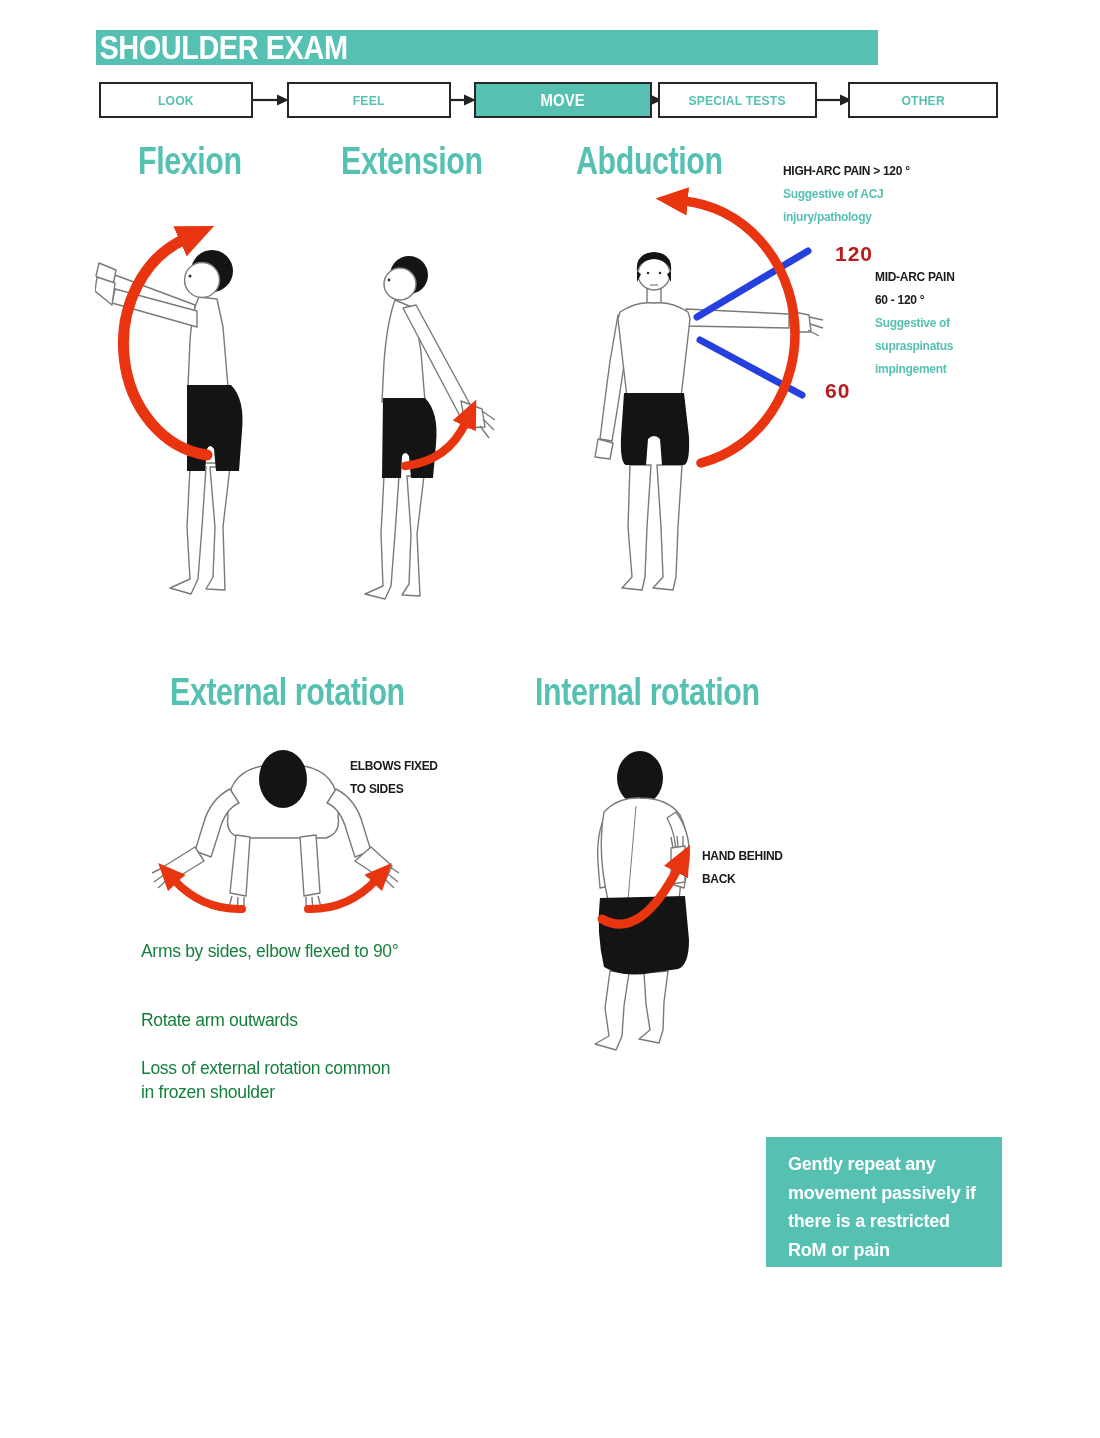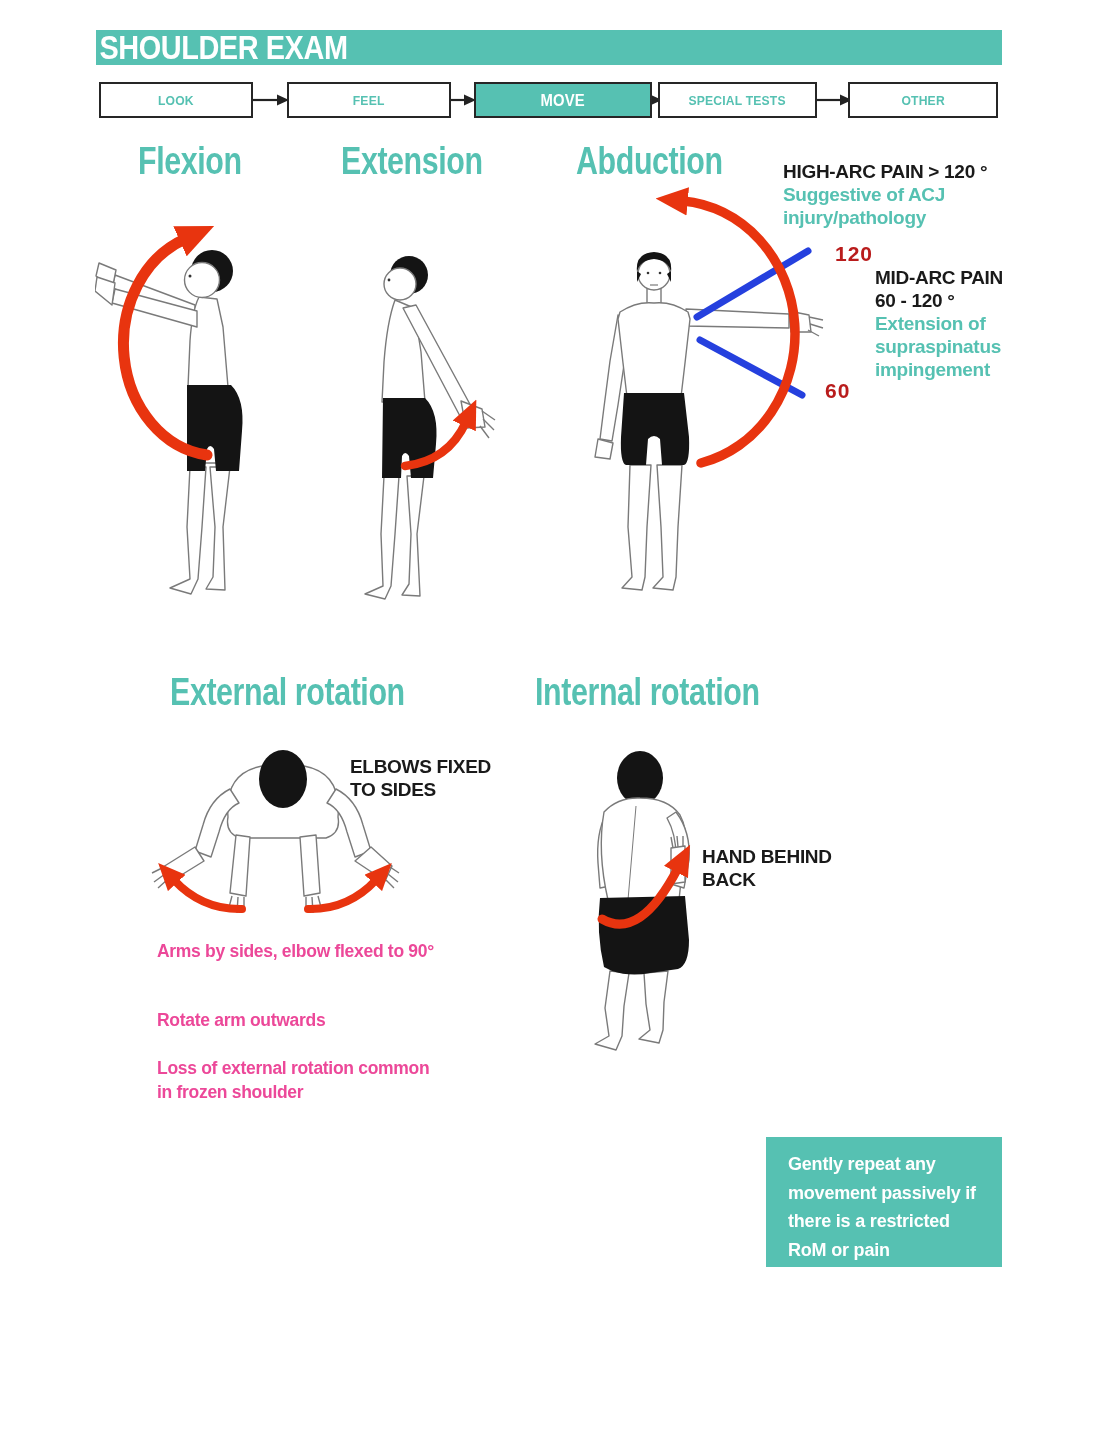--- a/index.html
+++ b/index.html
@@ -2,21 +2,21 @@
 <html><head>
 <meta charset="utf-8">
 <style>
   html,body{margin:0;padding:0;background:#ffffff;}
   .page{
     position:relative;width:1100px;height:1438px;background:#ffffff;
     font-family:"Liberation Sans",sans-serif;overflow:hidden;
   }
   
   .header-bar{
-    position:absolute;left:96px;top:30px;width:906px;height:35px;
+    position:absolute;left:96px;top:30px;width:782px;height:35px;
     background:#56C1B2;display:flex;align-items:flex-start;
   }
   .header-bar span{
     color:#ffffff;font-size:34px;font-weight:800;line-height:35px;
     letter-spacing:-0.5px;transform:scaleX(0.85);transform-origin:0 50%;
     padding-left:4px;white-space:nowrap;
   }
   
   .flow-arrow{position:absolute;top:93px;}
   .step{
@@ -40,28 +40,28 @@
     position:absolute;color:#56C1B2;font-size:38px;font-weight:800;
     letter-spacing:-0.5px;transform:scaleX(0.8);transform-origin:0 0;
     white-space:nowrap;
   }
   .t-flexion{left:138px;top:140px;}
   .t-extension{left:341px;top:140px;}
   .t-abduction{left:576px;top:140px;}
   .t-extrot{left:170px;top:671px;}
   .t-introt{left:535px;top:671px;}
   
-  .lbl{position:absolute;font-size:19px;font-weight:800;line-height:23px;letter-spacing:-0.3px;}
+  .lbl{position:absolute;font-size:12px;font-weight:800;line-height:23px;letter-spacing:-0.3px;}
   .lbl .ink{color:#1a1a1a;}
   .lbl .teal{color:#56C1B2;}
   .high-arc{left:783px;top:160px;}
   .mid-arc{left:875px;top:266px;}
   .elbows{left:350px;top:755px;}
   .hand-behind{left:702px;top:845px;}
-  .note{position:absolute;color:#ec4899;font-size:17.5px;font-weight:700;line-height:24px;letter-spacing:-0.3px;margin-left:16px;}
+  .note{position:absolute;color:#15803d;font-size:17.5px;font-weight:400;line-height:24px;letter-spacing:-0.3px;}
   .note1{left:141px;top:939px;}
   .note2{left:141px;top:1008px;}
   .note3{left:141px;top:1056px;}
   .angle{position:absolute;color:#b91c1c;font-size:21px;font-weight:800;letter-spacing:1px;}
   .angle-high{left:835px;top:242px;}
   .angle-low{left:825px;top:379px;}
   
   .footer-box{
     position:absolute;left:766px;top:1137px;width:236px;height:130px;
     background:#56C1B2;color:#ffffff;box-sizing:border-box;
@@ -201,21 +201,21 @@
 
   <div class="lbl high-arc">
     <div class="ink">HIGH-ARC PAIN &gt; 120 °</div>
     <div class="teal">Suggestive of ACJ</div>
     <div class="teal">injury/pathology</div>
   </div>
   <div class="angle angle-high">120</div>
   <div class="lbl mid-arc">
     <div class="ink">MID-ARC PAIN</div>
     <div class="ink">60 - 120 °</div>
-    <div class="teal">Extension of</div>
+    <div class="teal">Suggestive of</div>
     <div class="teal">supraspinatus</div>
     <div class="teal">impingement</div>
   </div>
   <div class="angle angle-low">60</div>
 
   <svg class="fig fig-extrot" width="250" height="180" viewBox="0 0 250 180">
     <defs>
         <marker id="mk-er" markerWidth="3.4" markerHeight="3" refX="0.5" refY="1.5" orient="auto">
           <path d="M0 0 L3.4 1.5 L0 3 Z" fill="#E8340F"></path>
         </marker>

